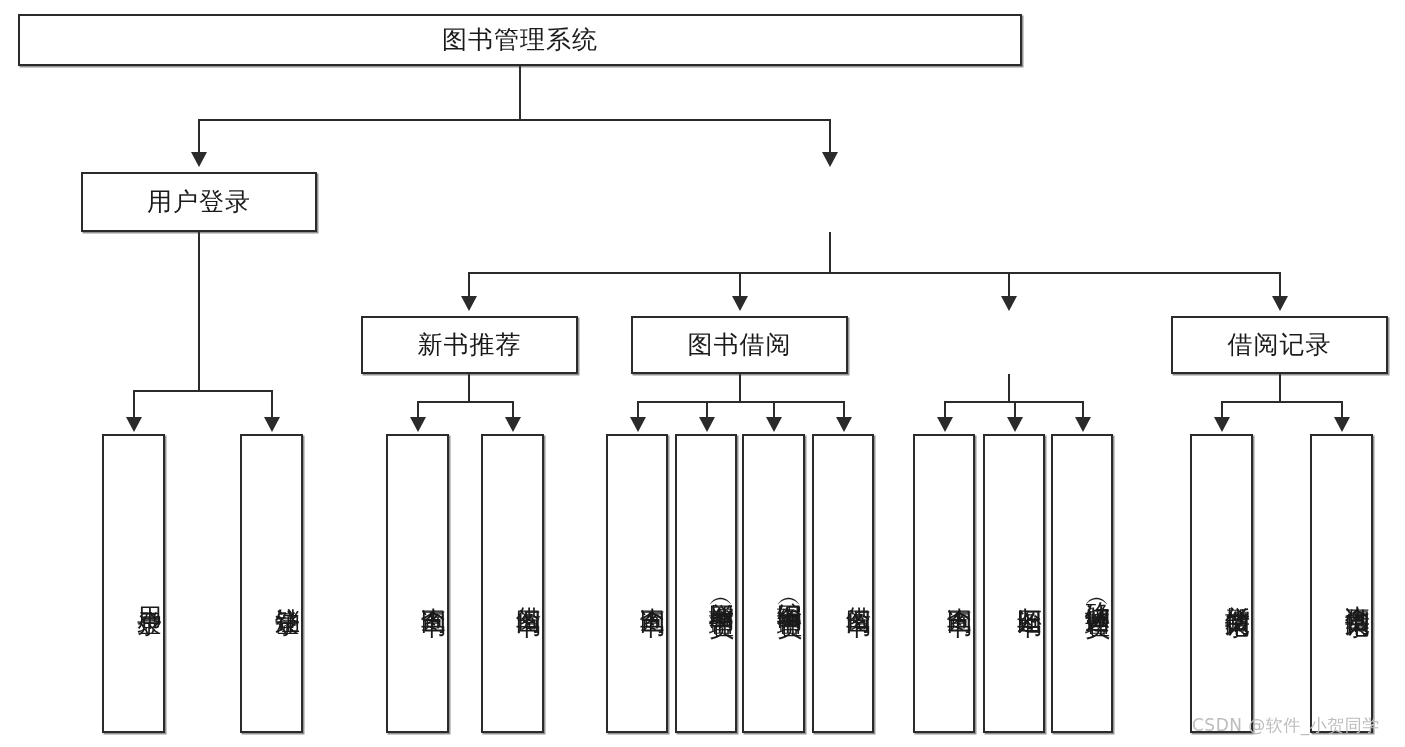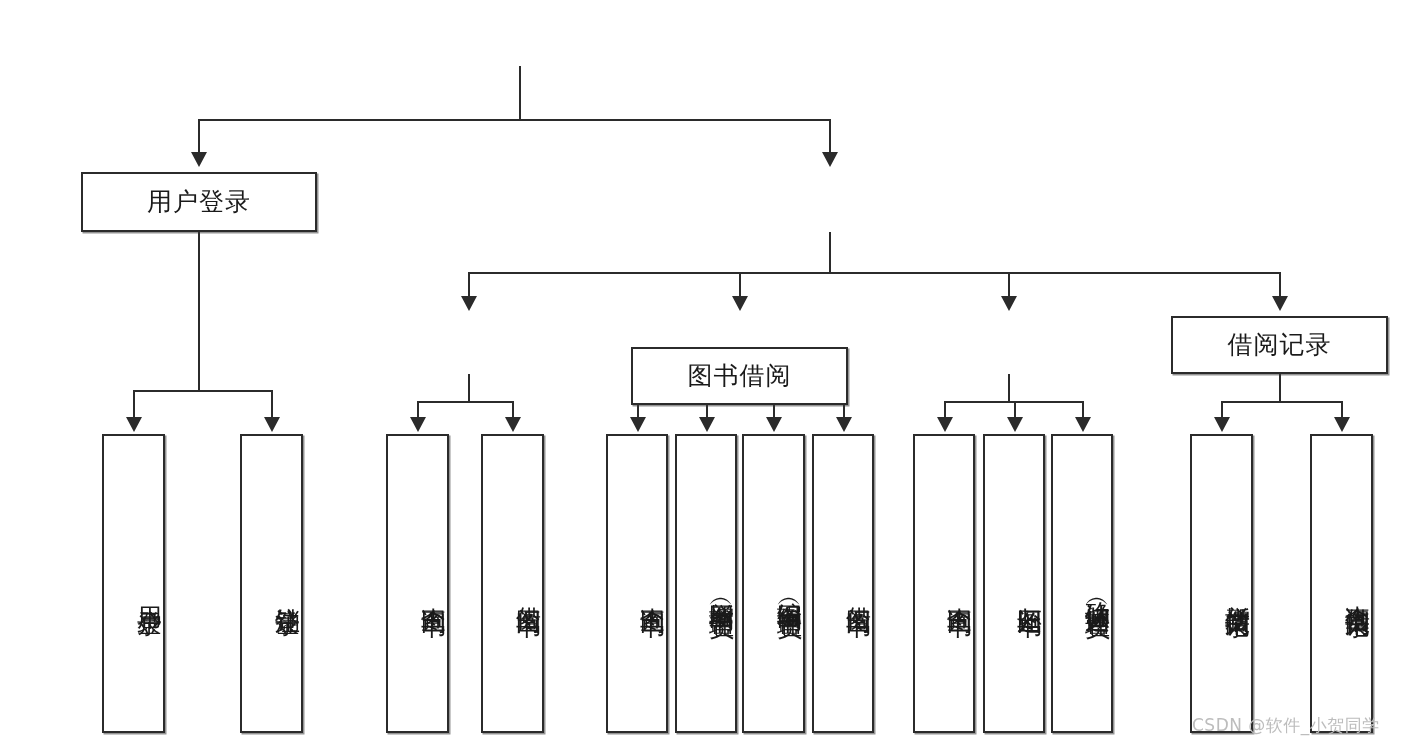--- a/index.html
+++ b/index.html
@@ -134,28 +134,34 @@
 
     <div class="edge v" style="left:1279px; top:374px; height:29px;"></div>
     <div class="edge h" style="left:1221px; top:401px; width:121px;"></div>
     <div class="edge v" style="left:1221px; top:401px; height:16px;"></div>
     <div class="edge v" style="left:1341px; top:401px; height:16px;"></div>
     <div class="arrow" style="left:1214px; top:417px;"></div>
     <div class="arrow" style="left:1334px; top:417px;"></div>
 
   </div>
 
+  <div class="node horiz" style="left:18px; top:14px; width:1004px; height:52px;">
+    <span>图书管理系统</span>
+  </div>
 
   <div class="node horiz" style="left:81px; top:172px; width:236px; height:60px;">
     <span>用户登录</span>
   </div>
 
 
-
-  <div class="node horiz" style="left:631px; top:316px; width:217px; height:58px;margin-top:31px;">
+  <div class="node horiz" style="left:361px; top:316px; width:217px; height:58px;">
+    <span>新书推荐</span>
+  </div>
+
+  <div class="node horiz" style="left:631px; top:316px; width:217px; height:58px;">
     <span>图书借阅</span>
   </div>
 
 
   <div class="node horiz" style="left:1171px; top:316px; width:217px; height:58px;">
     <span>借阅记录</span>
   </div>
 
   <div class="node vert" style="left:102px; top:434px; width:63px; height:299px;">
     <span class="vtext">用户登录</span>

